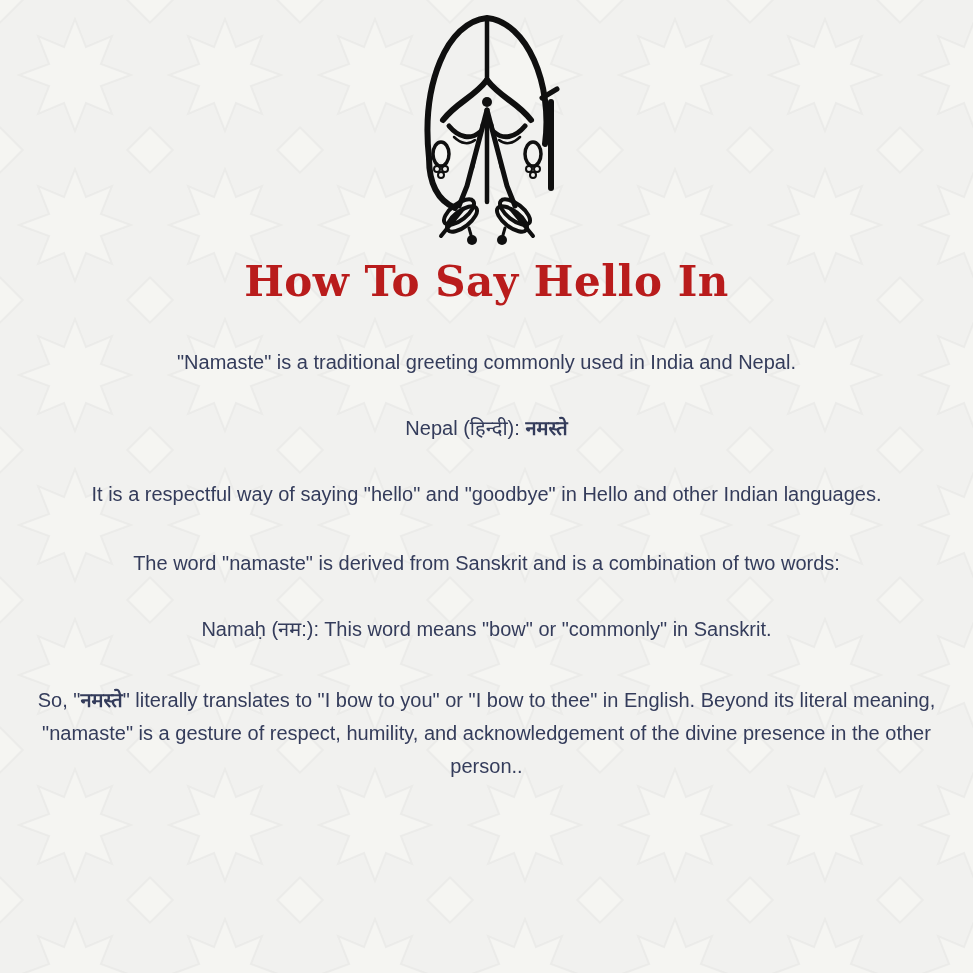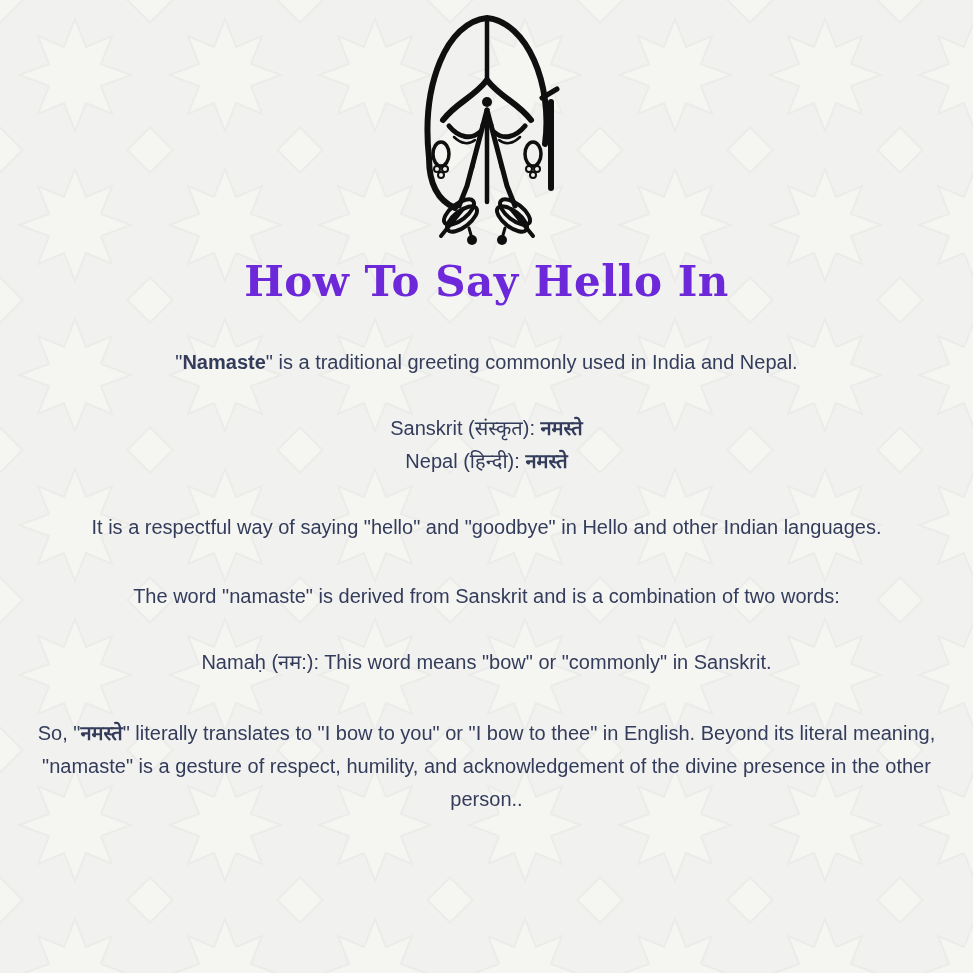--- a/index.html
+++ b/index.html
@@ -29,33 +29,33 @@
     margin:6px auto 0;
     width:160px;height:245px;
   }
   .title{
     margin:2px auto 0;
     font-family:"DejaVu Serif", serif;
     font-weight:700;
     font-size:42px;
     line-height:57px;
     letter-spacing:0.5px;
-    color:#6d28d9;
+    color:#b91c1c;
   }
   .para{
     font-size:20px;
     line-height:33px;
     color:#343c5b;
     margin:33px auto 0;
     max-width:958px;
   }
   .intro{margin-top:36px;}
   .para3{margin-top:36px;}
   .closing{margin-top:38px;max-width:948px;}
-  .bold{font-weight:700;}
+  .bold{font-weight:400;}
   .deva-bold{font-weight:700;}
 </style>
 </head>
 <body>
 
 <div class="poster">
 
   <svg class="bg-pattern" aria-hidden="true">
     <defs>
       <pattern id="star8" width="150" height="150" patternUnits="userSpaceOnUse">
@@ -116,21 +116,20 @@
       </svg>
     </div>
 
     <h1 class="title">
       <span>How To Say Hello In</span><br>
     </h1>
 
     <p class="para intro"><span>"</span><span class="bold">Namaste</span><span>" is a traditional greeting commonly used in India and Nepal.</span></p>
 
     <div class="para translations">
-      <div><span>Sanskrit (संस्कृत): </span><span class="deva-bold">नमस्ते</span></div>
       <div><span>Nepal (हिन्दी): </span><span class="deva-bold">नमस्ते</span></div>
     </div>
 
     <p class="para para2">It is a respectful way of saying "hello" and "goodbye" in Hello and other Indian languages.</p>
 
     <p class="para para3">The word "namaste" is derived from Sanskrit and is a combination of two words:</p>
 
     <div class="para breakdown">
       <div>Namaḥ (नम:): This word means "bow" or "commonly" in Sanskrit.</div>
     </div>

